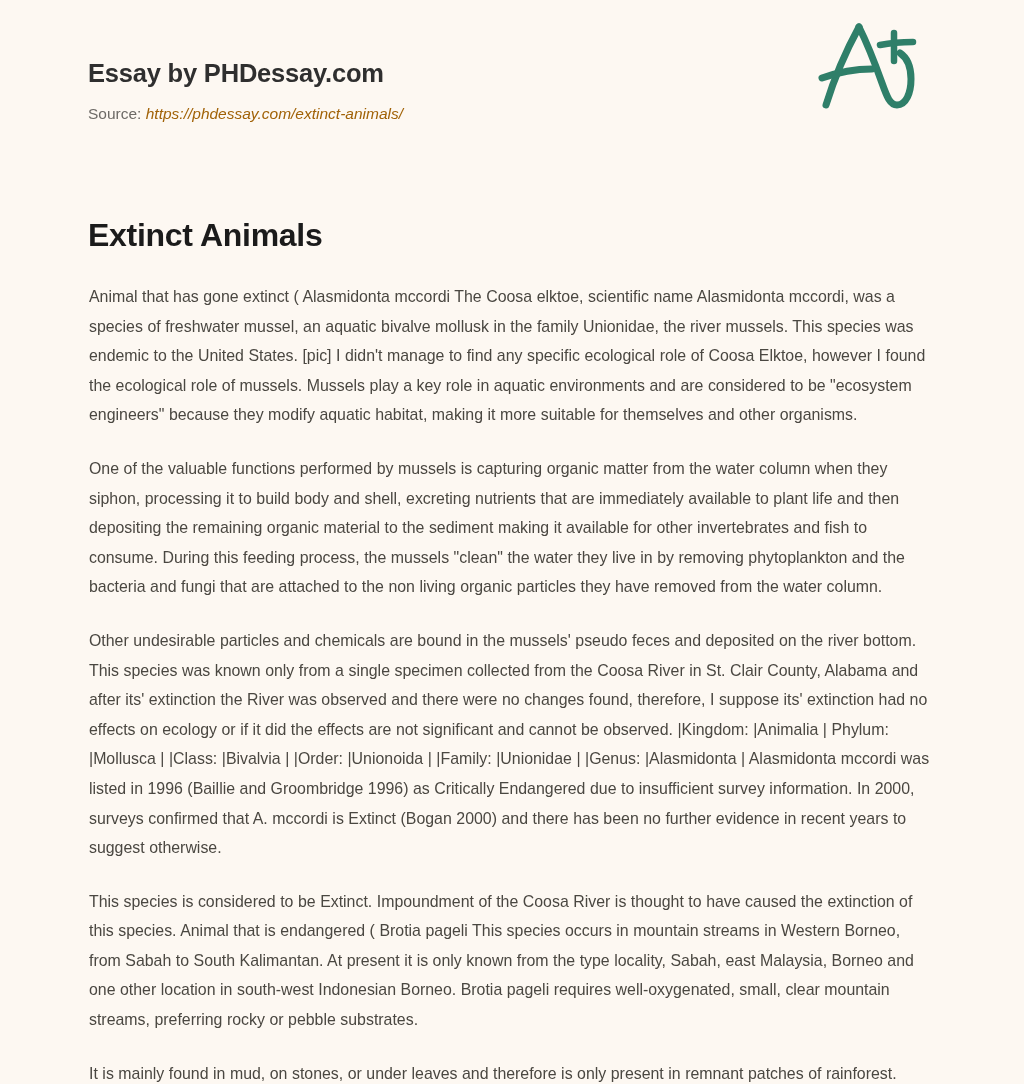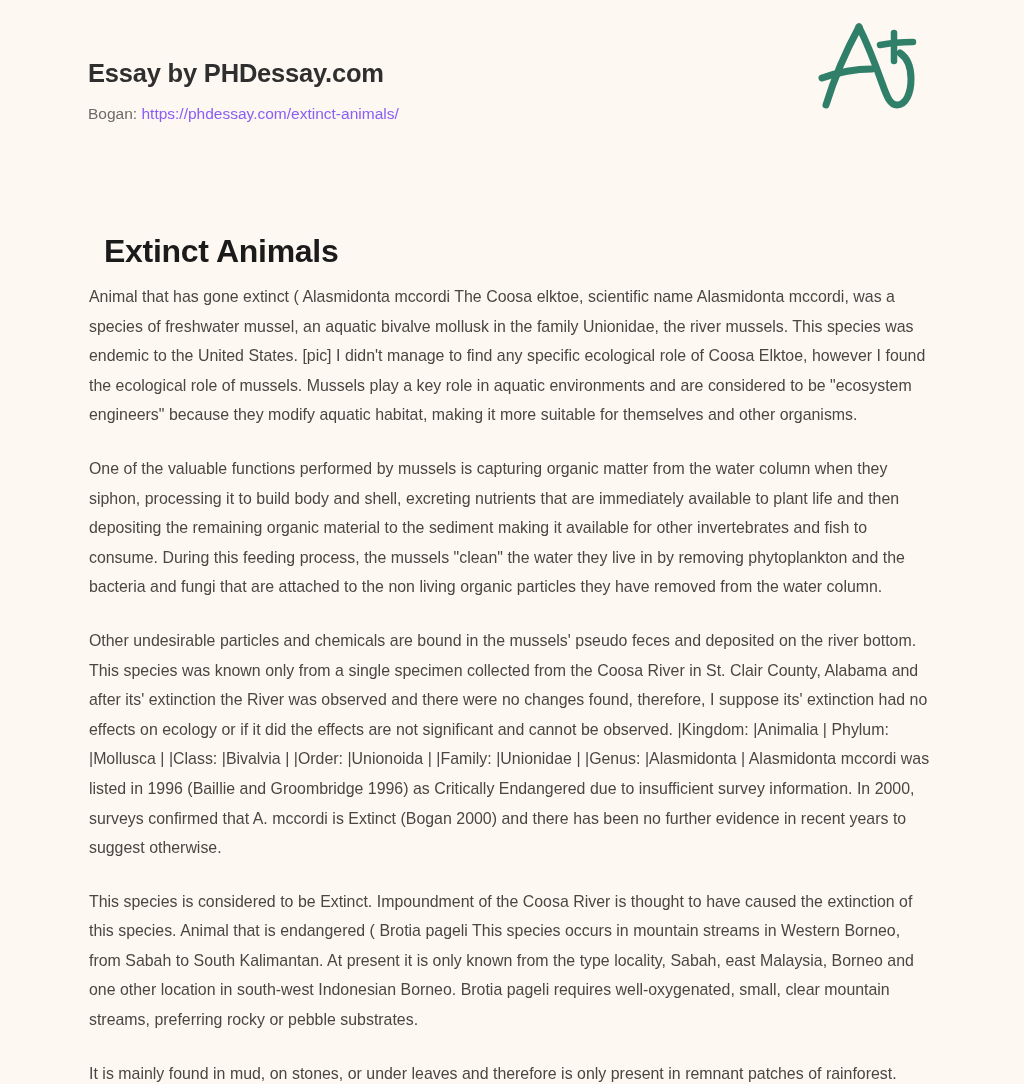--- a/index.html
+++ b/index.html
@@ -47,40 +47,41 @@
     line-height: 1.3;
     color: #6d6a66;
     white-space: nowrap;
   }
 
   .source-label {
     color: #6d6a66;
   }
 
   .source-url {
-    color: #8b5cf6;
+    color: #a16207;
     text-decoration: none;
+    font-style: italic;
   }
 
   .logo {
     position: absolute;
     top: 17px;
     right: 16px;
     width: 106px;
     height: 94px;
   }
   .logo svg {
     display: block;
     width: 106px;
     height: 94px;
   }
 
   
   .doc-title {
-    margin: 16px;
+    margin: 0;
     padding: 0;
     position: absolute;
     top: 216px;
     left: 88px;
     font-size: 32px;
     font-weight: 700;
     color: #1b1b1b;
     letter-spacing: -0.3px;
     line-height: 1.2;
   }
@@ -107,21 +108,21 @@
   }
 </style>
 </head>
 <body>
 
 <div class="page">
 
   <div class="header">
     <h1 class="essay-by">Essay by PHDessay.com</h1>
     <div class="source-line">
-      <span class="source-label">Bogan:</span>
+      <span class="source-label">Source:</span>
       <span class="source-url">https://phdessay.com/extinct-animals/</span>
     </div>
 
     <div class="logo">
       <svg viewBox="0 0 106 94" xmlns="http://www.w3.org/2000/svg" aria-hidden="true">
         <g fill="none" stroke="#2f7f69" stroke-linecap="round" stroke-linejoin="round">
 
           <path d="M12 88 C20 62, 33 32, 45 10" stroke-width="7"></path>
 
           <path d="M45 10 C55 30, 63 52, 68 66 C73 80, 76 88, 83 88 C92 88, 97 76, 97 62 C97 48, 92 40, 86 36" stroke-width="7"></path>

